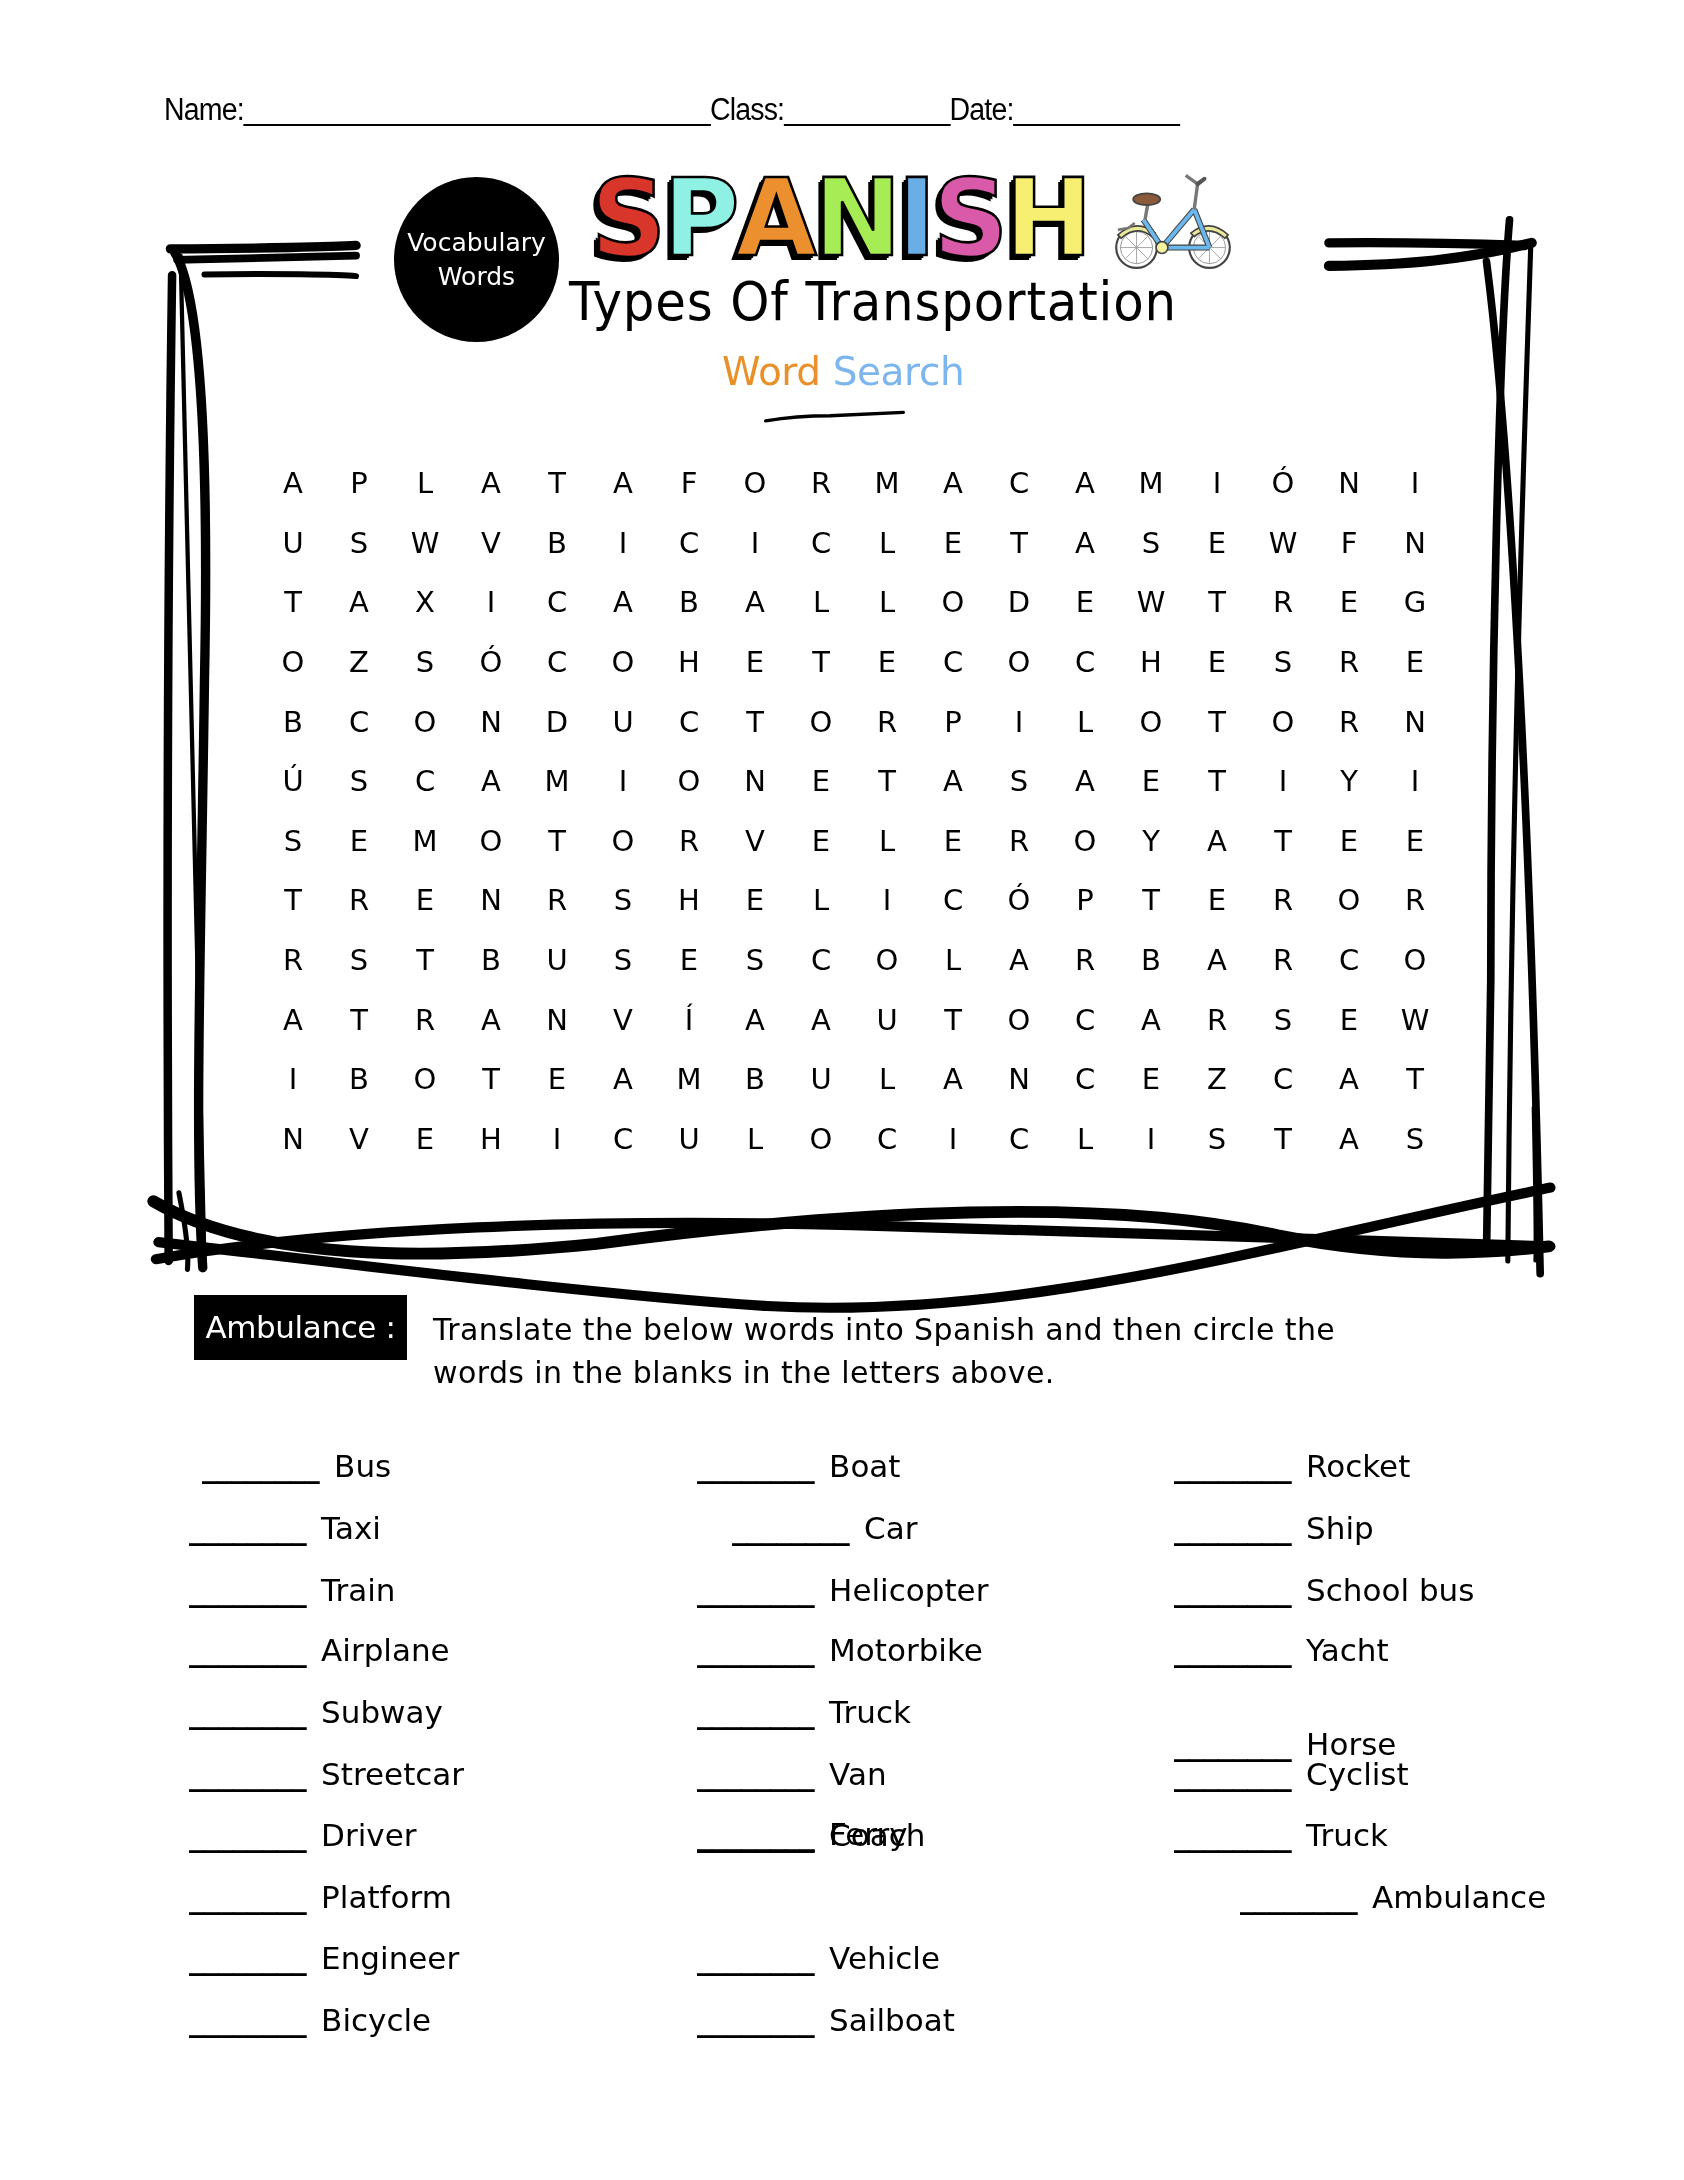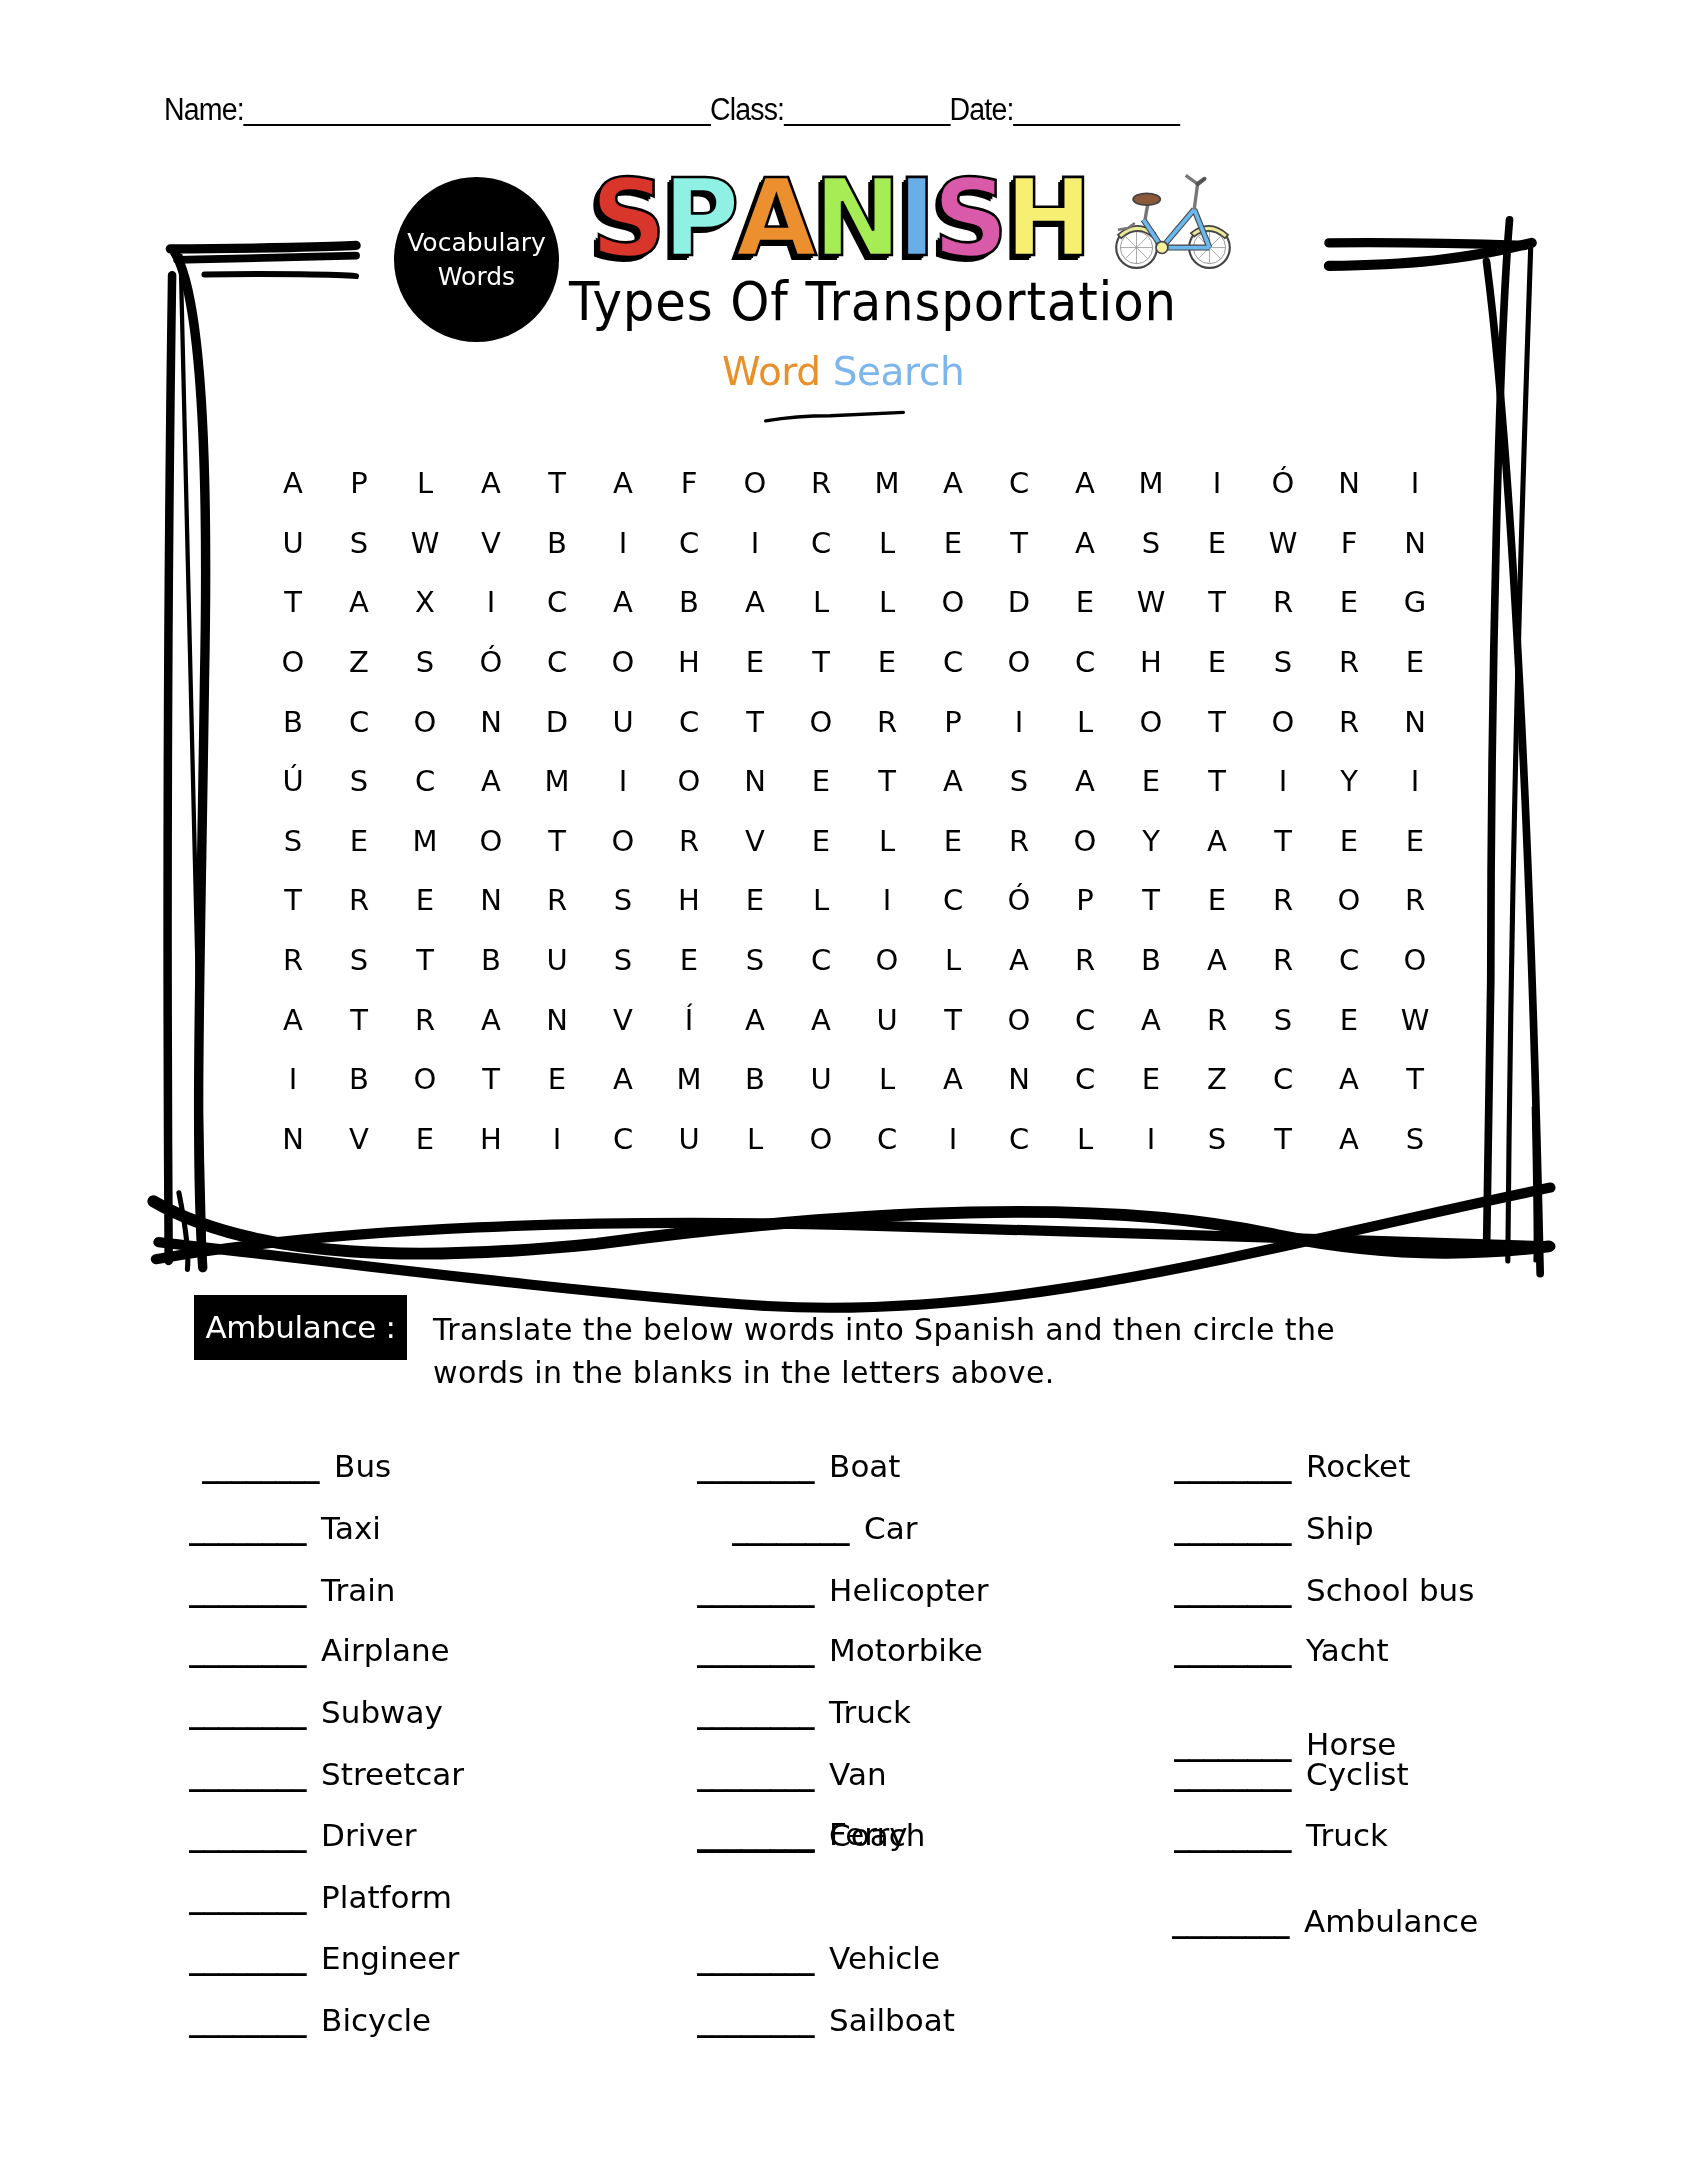--- a/index.html
+++ b/index.html
@@ -398,15 +398,15 @@
     <div class="wl-item" style="left: 697px; top: 1816px;"><span class="blank">________</span><span>Ferry</span></div>
     <div class="wl-item" style="left: 697px; top: 1940px;"><span class="blank">________</span><span>Vehicle</span></div>
     <div class="wl-item" style="left: 697px; top: 2002px;"><span class="blank">________</span><span>Sailboat</span></div>
     <div class="wl-item" style="left: 1174px; top: 1448px;"><span class="blank">________</span><span>Rocket</span></div>
     <div class="wl-item" style="left: 1174px; top: 1510px;"><span class="blank">________</span><span>Ship</span></div>
     <div class="wl-item" style="left: 1174px; top: 1572px;"><span class="blank">________</span><span>School bus</span></div>
     <div class="wl-item" style="left: 1174px; top: 1632px;"><span class="blank">________</span><span>Yacht</span></div>
     <div class="wl-item" style="left: 1174px; top: 1694px; margin-top: 32px;"><span class="blank">________</span><span>Horse</span></div>
     <div class="wl-item" style="left: 1174px; top: 1756px;"><span class="blank">________</span><span>Cyclist</span></div>
     <div class="wl-item" style="left: 1174px; top: 1817px;"><span class="blank">________</span><span>Truck</span></div>
-    <div class="wl-item" style="left: 1172px; top: 1879px; margin-top: 24px;"><span class="blank">________</span><span>Ambulance</span></div>
+    <div class="wl-item" style="left: 1240px; top: 1879px;"><span class="blank">________</span><span>Ambulance</span></div>
   </div>
 
 
 </body></html>

